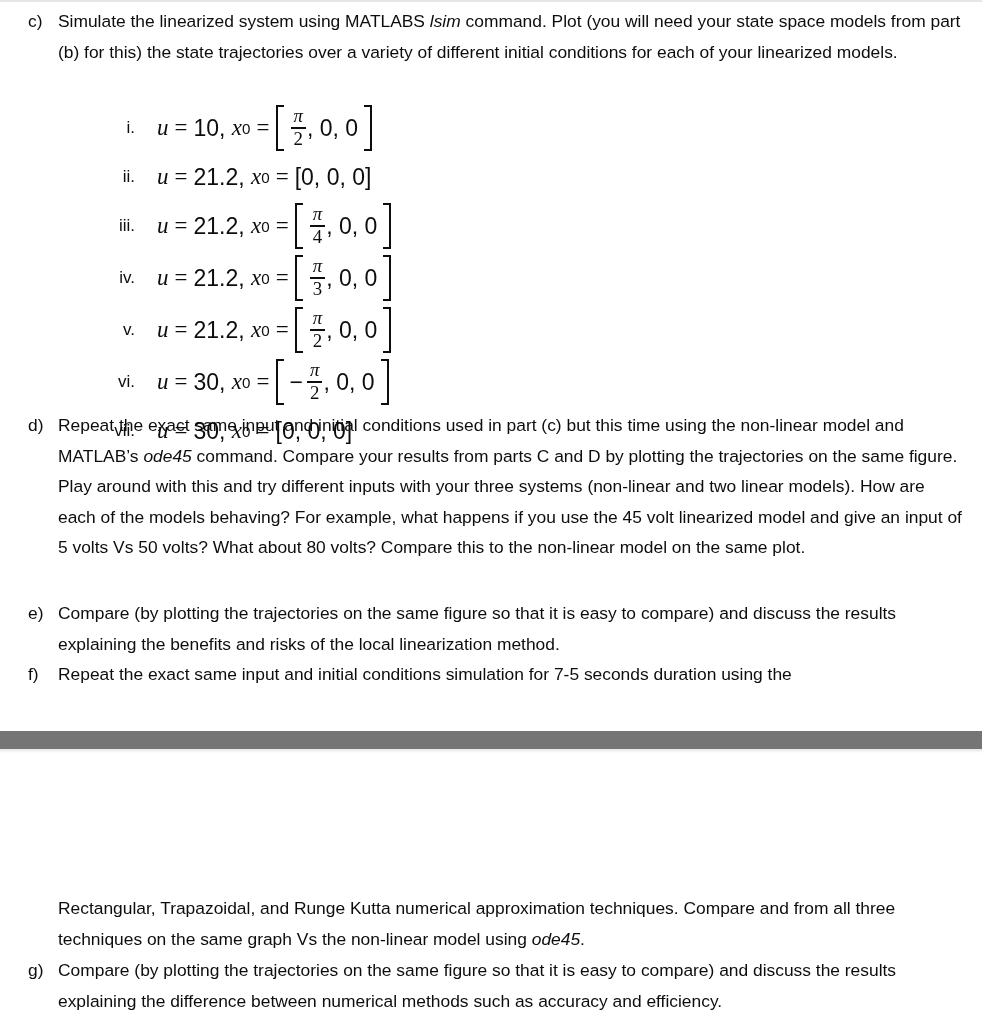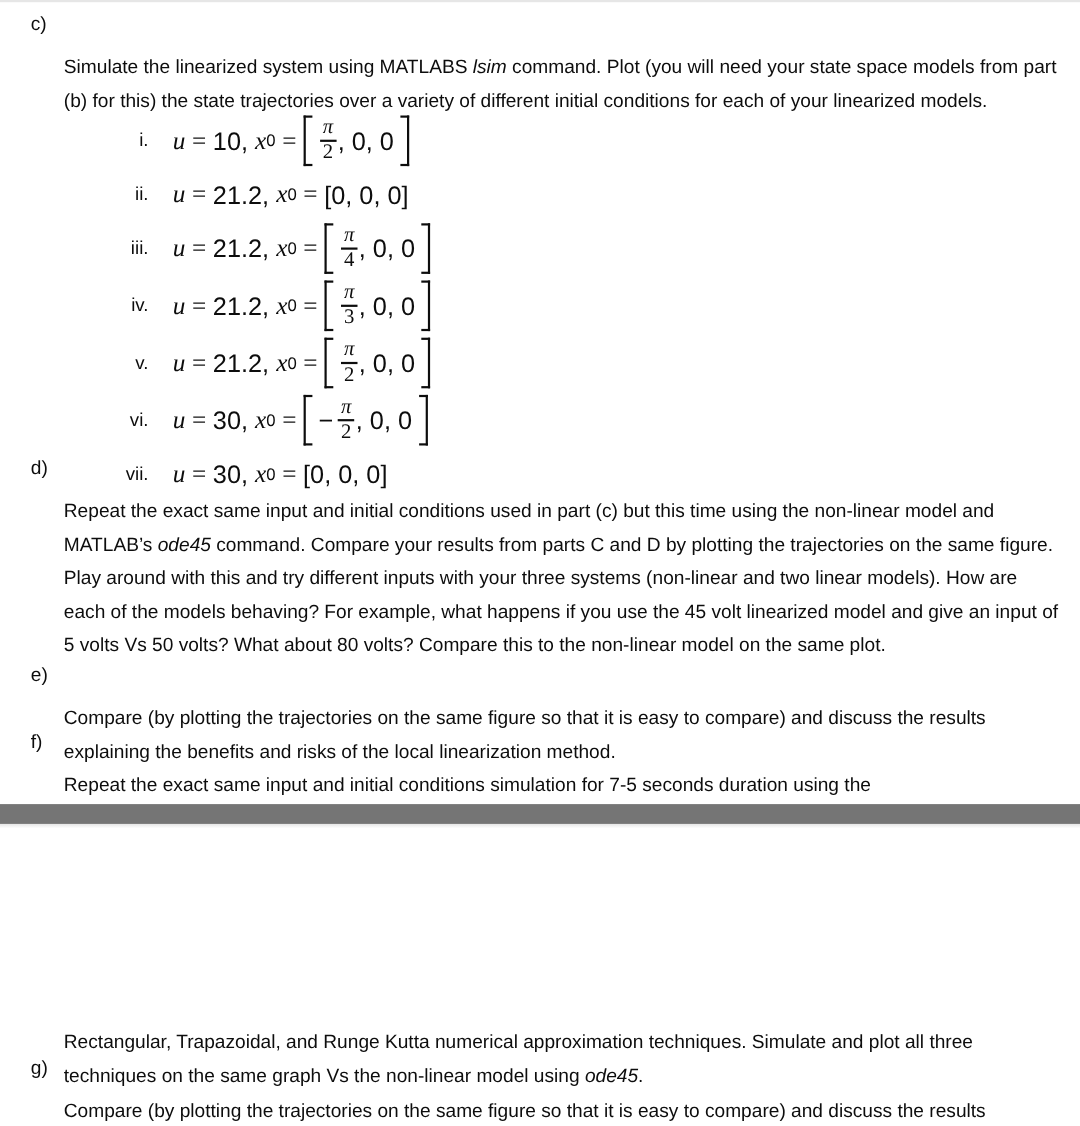--- a/index.html
+++ b/index.html
@@ -49,21 +49,20 @@
     width: 30px;
     flex: 0 0 30px;
     margin-left: 28px;
     text-align: left;
     white-space: nowrap;
   }
   .olitem .body {
     flex: 1 1 auto;
     max-width: 905px;
     padding-right: 14px;
-    margin-top: 39px;
   }
   .olitem .body p {
     margin: 0;
   }
   .nomarker .marker { visibility: hidden; }
 
   i.it { font-style: italic; }
 
   
   .mathlist {
@@ -423,21 +422,21 @@
   </div>
 
   <div class="gray-bar" style="top:731px; height:18px;"></div>
   <div class="gray-bar-shadow" style="top:749px;"></div>
 
   <div class="block" style="top:893px;">
     <div class="olitem nomarker">
       <div class="marker"></div>
       <div class="body">
         <p>
-          <span>Rectangular, Trapazoidal, and Runge Kutta numerical approximation techniques. Simulate and plot all three techniques on the same graph Vs the non-linear model using </span><i class="it">ode45</i><span>.</span>
+          <span>Rectangular, Trapazoidal, and Runge Kutta numerical approximation techniques. Compare and from all three techniques on the same graph Vs the non-linear model using </span><i class="it">ode45</i><span>.</span>
         </p>
       </div>
     </div>
   </div>
 
   <div class="block" style="top:955px;">
     <div class="olitem">
       <div class="marker">g)</div>
       <div class="body">
         <p>Compare (by plotting the trajectories on the same figure so that it is easy to compare) and discuss the results explaining the difference between numerical methods such as accuracy and efficiency.</p>

